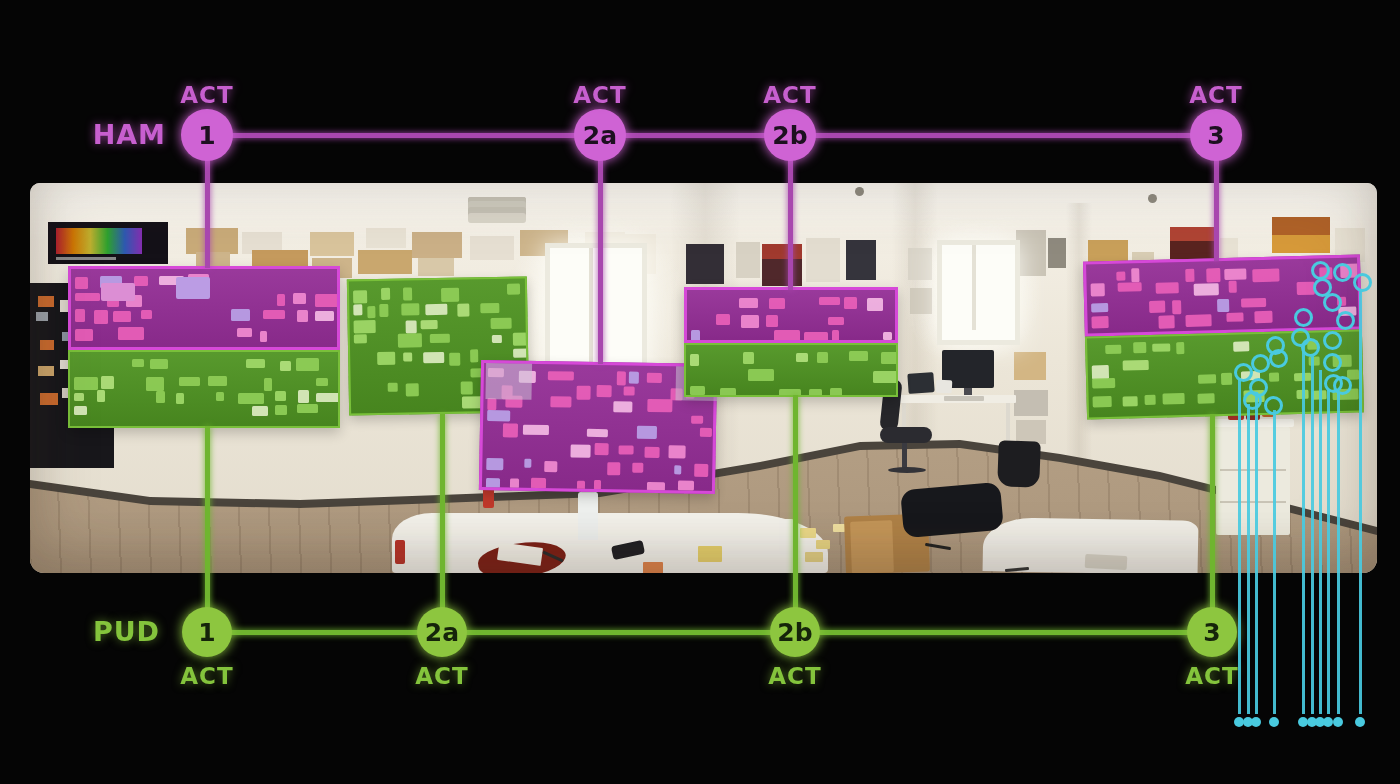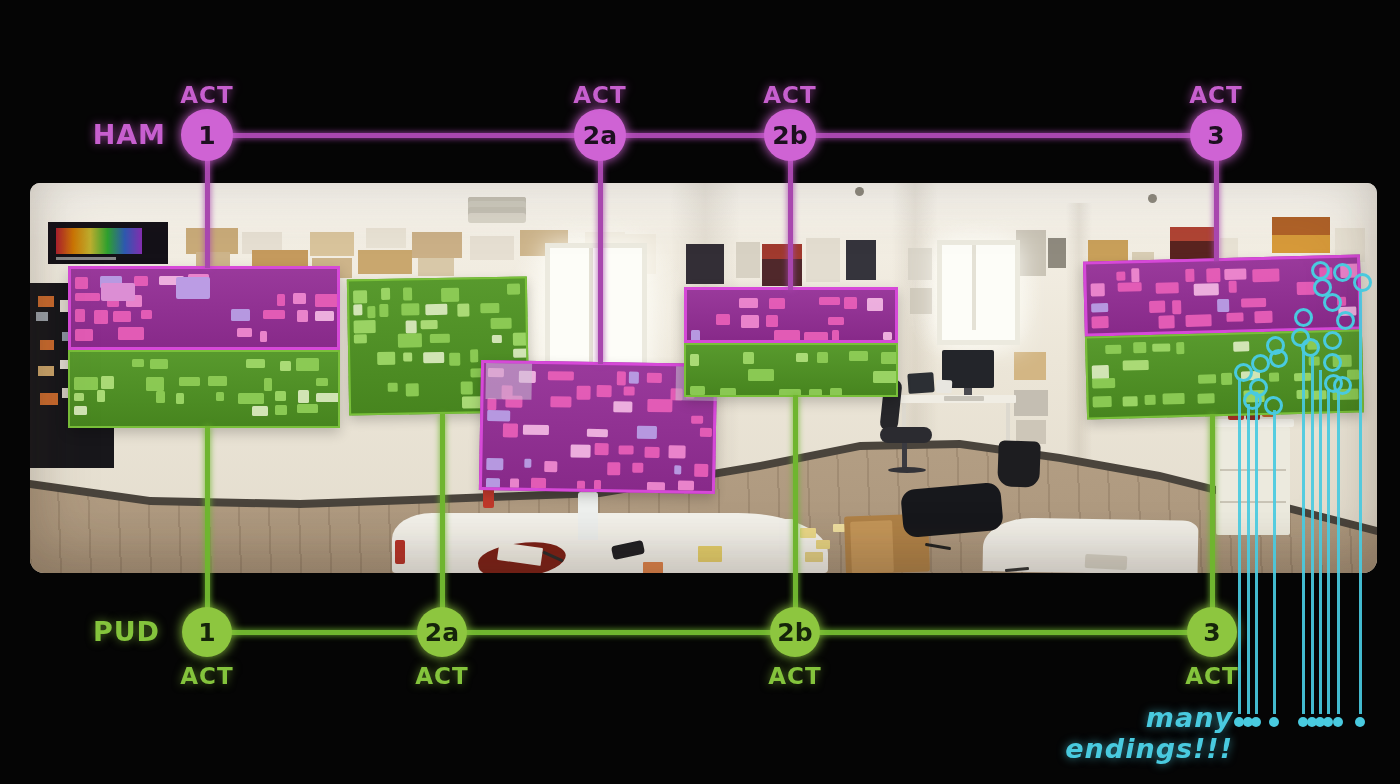--- a/index.html
+++ b/index.html
@@ -464,14 +464,13 @@
       <div class="ending-dot" style="position: absolute; left: 1298px; top: 717px; width: 10px; height: 10px; background: rgb(73, 202, 223); z-index: 8;"></div>
       <div class="ending-dot" style="position: absolute; left: 1307px; top: 717px; width: 10px; height: 10px; background: rgb(73, 202, 223); z-index: 8;"></div>
       <div class="ending-dot" style="position: absolute; left: 1315px; top: 717px; width: 10px; height: 10px; background: rgb(73, 202, 223); z-index: 8;"></div>
       <div class="ending-dot" style="position: absolute; left: 1323px; top: 717px; width: 10px; height: 10px; background: rgb(73, 202, 223); z-index: 8;"></div>
       <div class="ending-dot" style="position: absolute; left: 1333px; top: 717px; width: 10px; height: 10px; background: rgb(73, 202, 223); z-index: 8;"></div>
       <div class="ending-dot" style="position: absolute; left: 1355px; top: 717px; width: 10px; height: 10px; background: rgb(73, 202, 223); z-index: 8;"></div>
     </div>
 
   <div class="tl-label glow-m" id="ham-label" style="left: 36px; top: 119px; width: 130px; color: rgb(199, 95, 207);">HAM</div>
   <div class="tl-label glow-g" id="pud-label" style="left: 30px; top: 616px; width: 130px; color: rgb(132, 196, 60);">PUD</div>
-  <div class="many-endings glow-c" id="many-endings" style="left: 973px; top: 702px; width: 260px; color: rgb(73, 202, 223);">many endings!!!</div>
 </div>
 
 </body></html>

